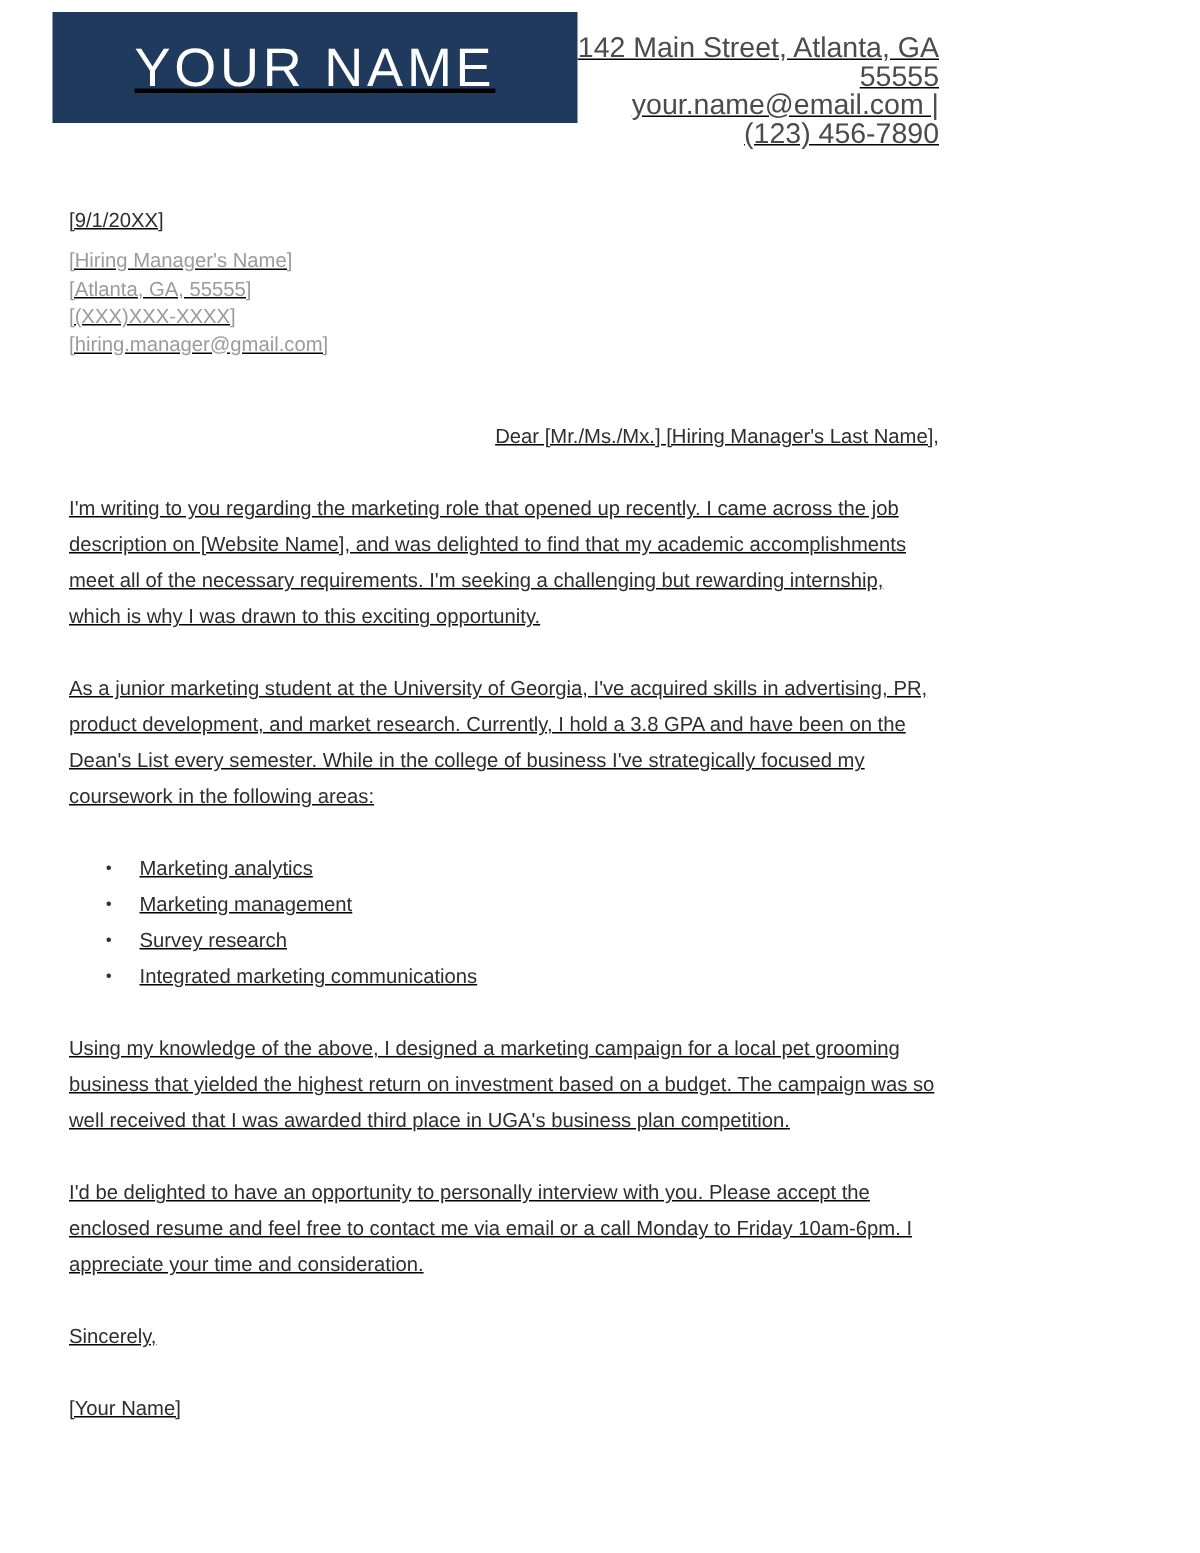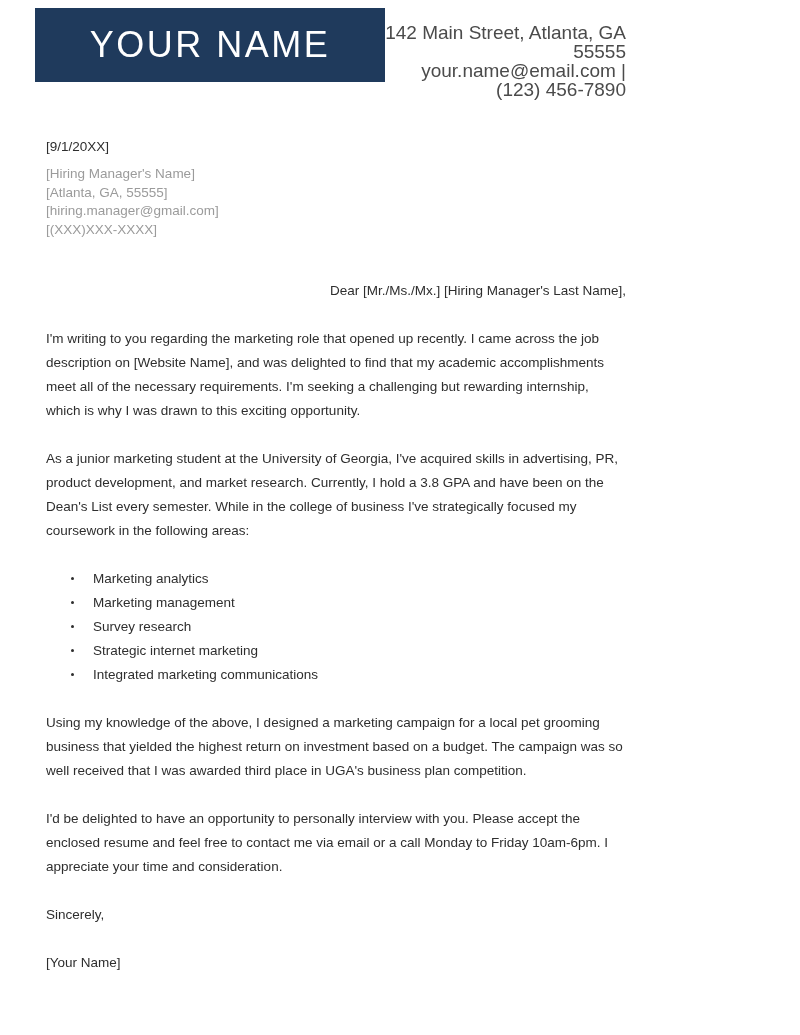--- a/index.html
+++ b/index.html
@@ -4,20 +4,21 @@
 <style>
   * { box-sizing: border-box; margin: 0; padding: 0; }
   html, body { background: #ffffff; }
   body { font-family: "Liberation Sans", "DejaVu Sans", sans-serif; }
   .page {
     position: relative;
     width: 671px;
     height: 1035px;
     background: #ffffff;
     overflow: hidden;
+    text-decoration: underline;
   }
   .header-row {
     display: flex;
     justify-content: space-between;
     align-items: flex-start;
     padding: 8px 45px 0 35px;
   }
   .name-box {
     width: 350px;
     height: 74px;
@@ -103,35 +104,34 @@
     </div>
   </div>
 
   <div class="letter">
 
     <div class="date">[9/1/20XX]</div>
 
     <div class="recipient">
       <div>[Hiring Manager's Name]</div>
       <div>[Atlanta, GA, 55555]</div>
+      <div>[(XXX)XXX-XXXX]</div>
       <div>[hiring.manager@gmail.com]</div>
-      <div>[(XXX)XXX-XXXX]</div>
     </div>
 
     <div class="salutation">Dear [Mr./Ms./Mx.] [Hiring Manager's Last Name],</div>
 
     <p class="body-para">I'm writing to you regarding the marketing role that opened up recently. I came across the job description on [Website Name], and was delighted to find that my academic accomplishments meet all of the necessary requirements. I'm seeking a challenging but rewarding internship, which is why I was drawn to this exciting opportunity.</p>
 
     <p class="body-para">As a junior marketing student at the University of Georgia, I've acquired skills in advertising, PR, product development, and market research. Currently, I hold a 3.8 GPA and have been on the Dean's List every semester. While in the college of business I've strategically focused my coursework in the following areas:</p>
 
     <ul class="bullet-list">
       <li class="bullet-item"><span class="bullet-dot"></span><span>Marketing analytics</span></li>
       <li class="bullet-item"><span class="bullet-dot"></span><span>Marketing management</span></li>
       <li class="bullet-item"><span class="bullet-dot"></span><span>Survey research</span></li>
-      <li class="bullet-item"><span class="bullet-dot"></span><span>Strategic internet marketing</span></li>
       <li class="bullet-item"><span class="bullet-dot"></span><span>Integrated marketing communications</span></li>
     </ul>
 
     <p class="body-para">Using my knowledge of the above, I designed a marketing campaign for a local pet grooming business that yielded the highest return on investment based on a budget. The campaign was so well received that I was awarded third place in UGA's business plan competition.</p>
 
     <p class="body-para">I'd be delighted to have an opportunity to personally interview with you. Please accept the enclosed resume and feel free to contact me via email or a call Monday to Friday 10am-6pm. I appreciate your time and consideration.</p>
 
     <div class="closing">Sincerely,</div>
 
     <div class="signature">[Your Name]</div>

